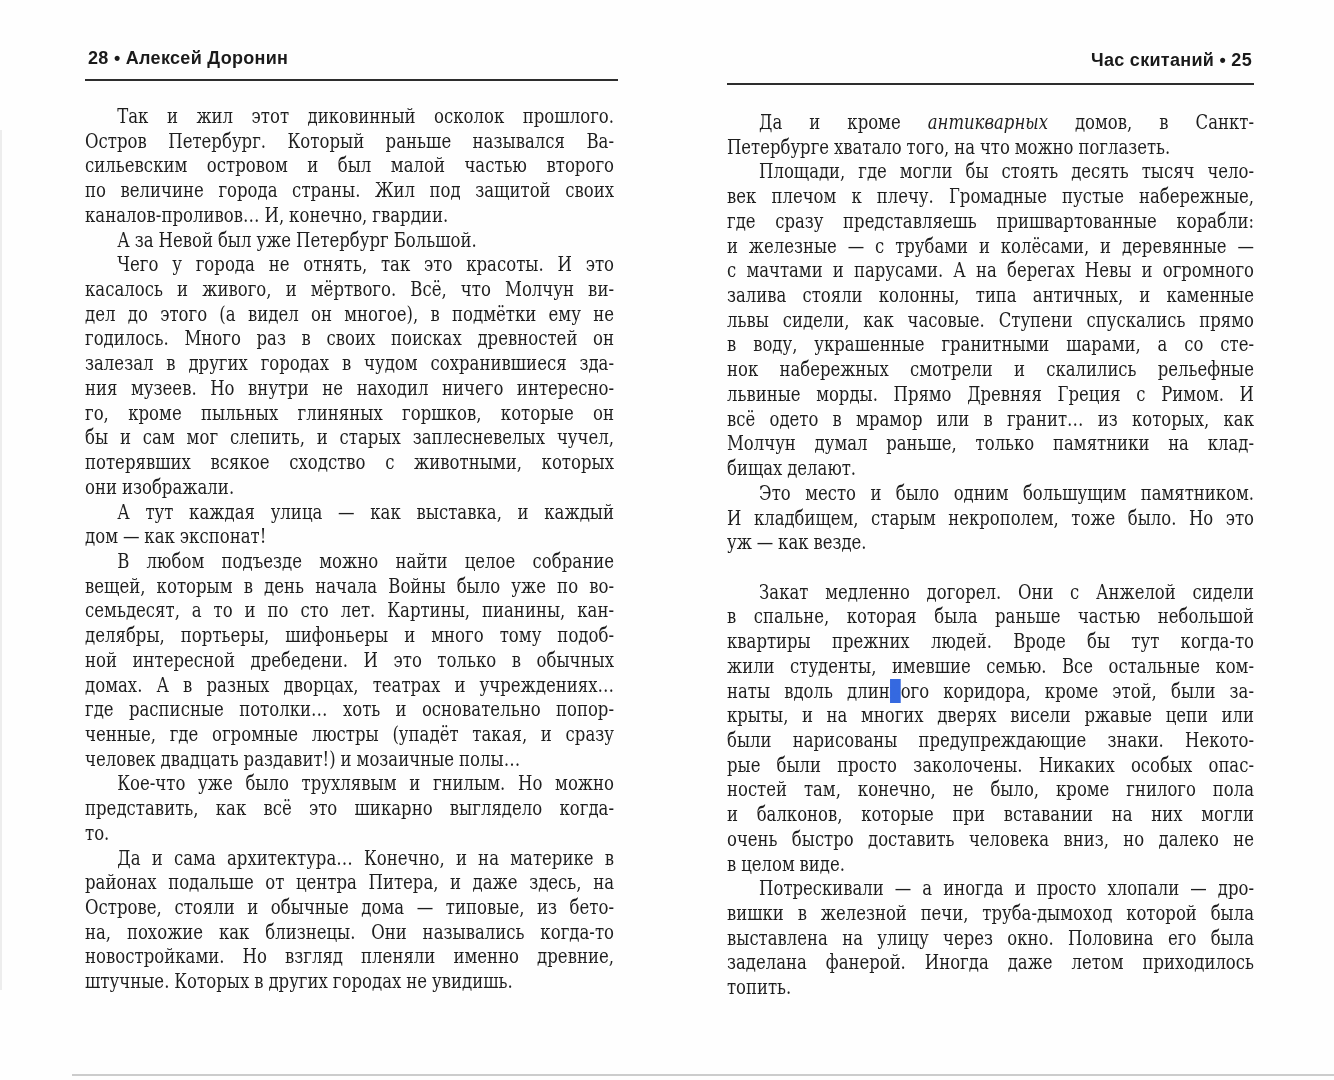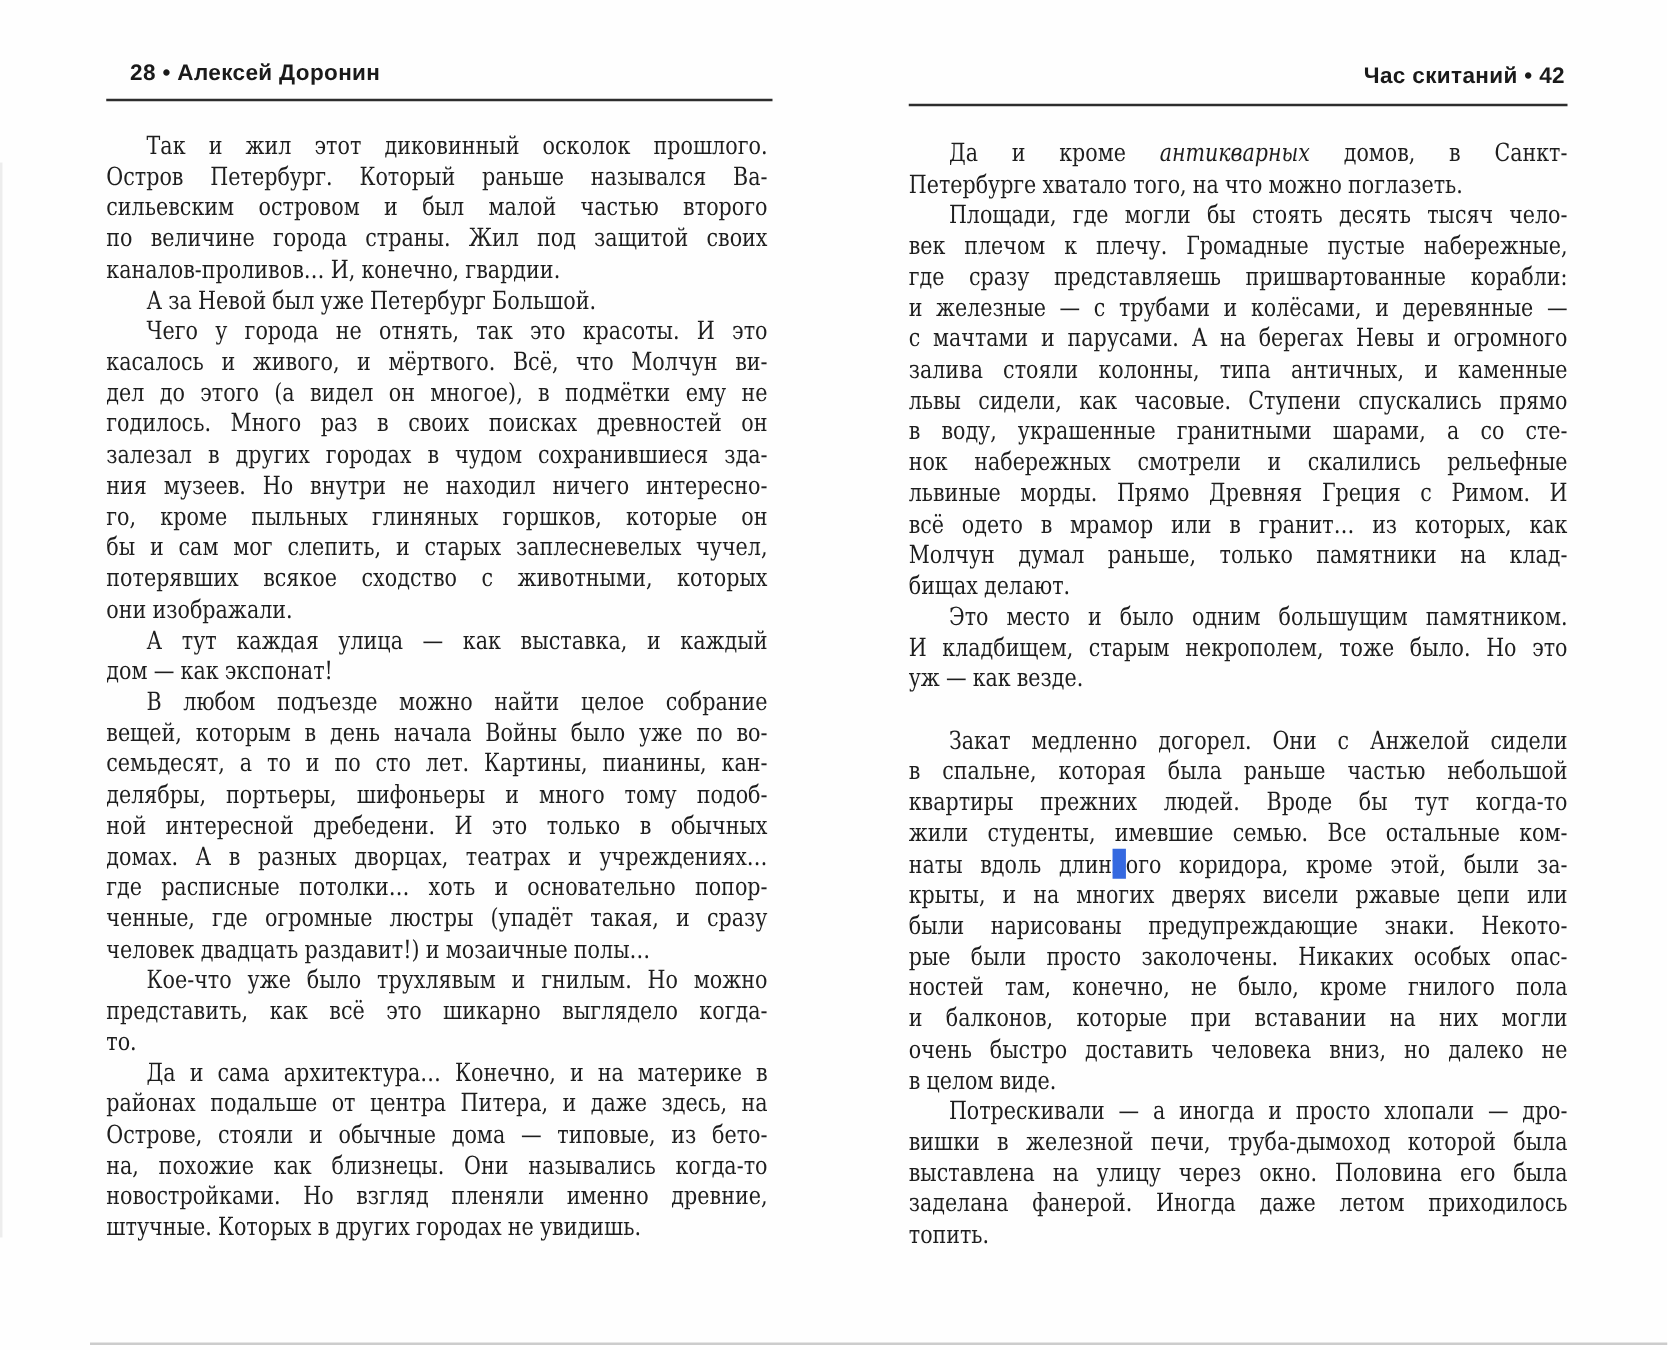--- a/index.html
+++ b/index.html
@@ -19,21 +19,21 @@
   .page{position:absolute;top:0;height:1080px;}
   .page.left{left:85px;width:533px;}
   .page.right{left:727px;width:527px;}
 
   .pg-header{
     position:absolute;
     font-family:"Liberation Sans","DejaVu Sans",sans-serif;
     font-weight:700;font-size:18px;letter-spacing:.3px;color:#1a1a1a;
     white-space:nowrap;
   }
-  .left .pg-header{left:19px;top:48px;}
+  .left .pg-header{left:3px;top:48px;}
   .right .pg-header{right:2px;top:50px;}
 
   .rule{position:absolute;left:0;right:0;height:2px;background:#2d2d2d;}
   .left .rule{top:79px;}
   .right .rule{top:83px;}
 
   .body-col{position:absolute;left:0;width:640px;transform-origin:0 0;}
   .left .body-col{top:104px;transform:scaleX(0.8266);}
   .right .body-col{top:110px;transform:scaleX(0.8234);}
 
@@ -93,21 +93,21 @@
         <div class="line indent"><span>Да и сама архитектура… Конечно, и на материке в</span></div>
         <div class="line"><span>районах подальше от центра Питера, и даже здесь, на</span></div>
         <div class="line"><span>Острове, стояли и обычные дома — типовые, из бето-</span></div>
         <div class="line"><span>на, похожие как близнецы. Они назывались когда-то</span></div>
         <div class="line"><span>новостройками. Но взгляд пленяли именно древние,</span></div>
         <div class="line last"><span>штучные. Которых в других городах не увидишь.</span></div>
       </div>
   </div>
 
   <div class="page right">
-    <div class="pg-header">Час скитаний • 42</div>
+    <div class="pg-header">Час скитаний • 25</div>
     <div class="rule"></div>
     <div class="body-col">
         <div class="line indent"><span>Да и кроме </span><span class="italic">антикварных</span><span> домов, в Санкт-</span></div>
         <div class="line last"><span>Петербурге хватало того, на что можно поглазеть.</span></div>
         <div class="line indent"><span>Площади, где могли бы стоять десять тысяч чело-</span></div>
         <div class="line"><span>век плечом к плечу. Громадные пустые набережные,</span></div>
         <div class="line"><span>где сразу представляешь пришвартованные корабли:</span></div>
         <div class="line"><span>и железные — с трубами и колёсами, и деревянные —</span></div>
         <div class="line"><span>с мачтами и парусами. А на берегах Невы и огромного</span></div>
         <div class="line"><span>залива стояли колонны, типа античных, и каменные</span></div>

